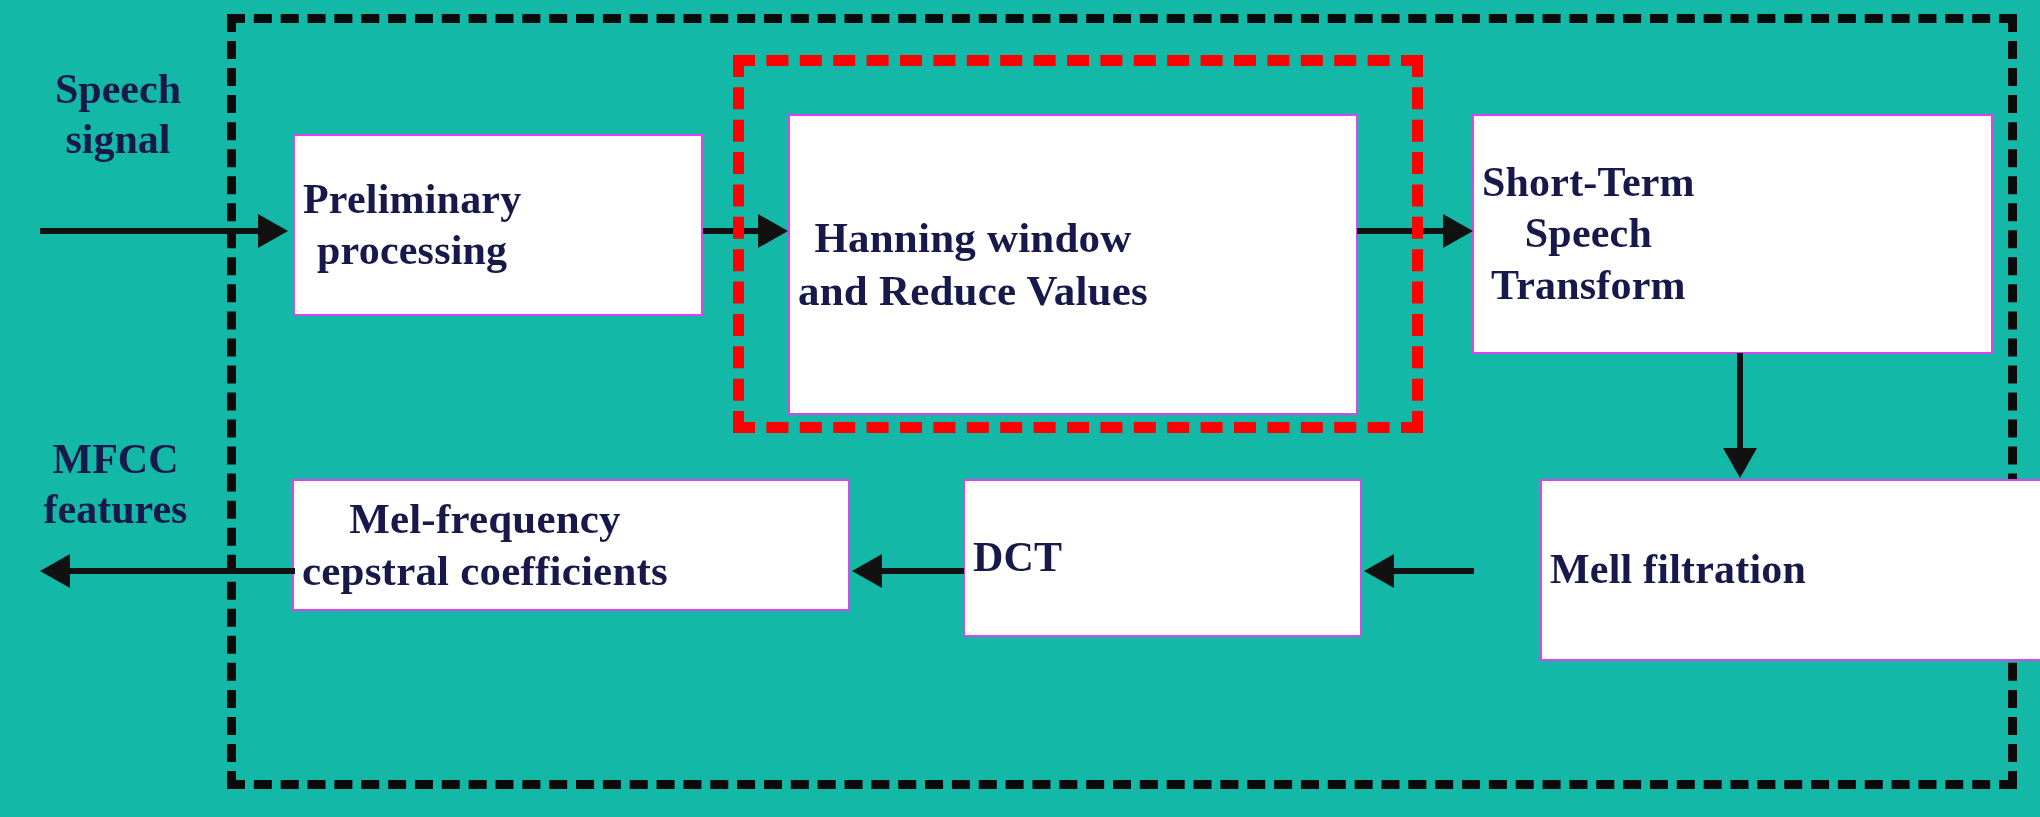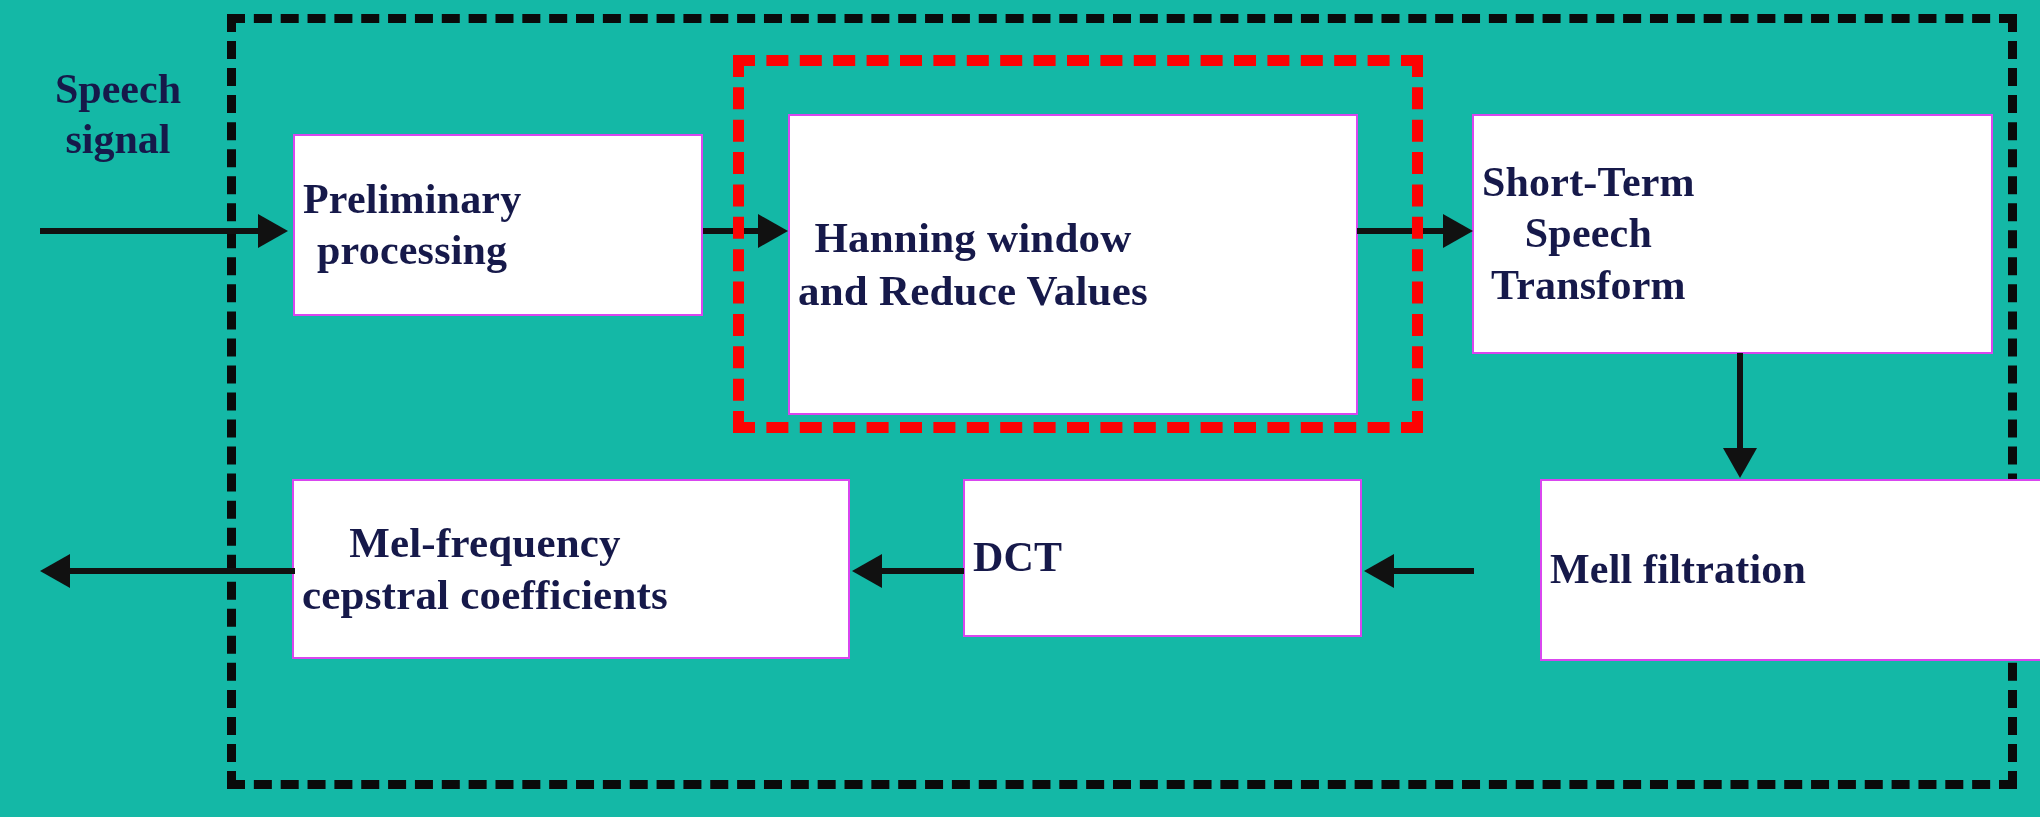--- a/index.html
+++ b/index.html
@@ -106,20 +106,22 @@
 </head>
 <body>
 
 <div id="canvas">
 
   <div class="outer-dashed" style="left:227px; top:14px; width:1790px; height:775px;"></div>
 
   <div class="free-label" style="left:18px; top:65px; width:200px;">Speech
 signal</div>
 
+  <div class="free-label" style="left:8px; top:435px; width:215px;">MFCC
+features</div>
 
   <div class="hline" style="left:40px; top:228px; width:222px;"></div>
   <div class="arrow-right" style="left:258px; top:214px;"></div>
 
   <div class="hline" style="left:703px; top:228px; width:60px;"></div>
   <div class="arrow-right" style="left:758px; top:214px;"></div>
 
   <div class="hline" style="left:1357px; top:228px; width:90px;"></div>
   <div class="arrow-right" style="left:1443px; top:214px;"></div>
 
@@ -152,20 +154,20 @@
   </div>
 
   <div class="pbox" style="left:1540px; top:479px; width:520px; height:182px;">
     <span class="pbox-label">Mell filtration</span>
   </div>
 
   <div class="pbox" style="left:963px; top:479px; width:399px; height:158px;">
     <span class="pbox-label">DCT</span>
   </div>
 
-  <div class="pbox wide" style="left:292px; top:479px; width:558px; height:180px;">
+  <div class="pbox wide" style="left:292px; top:479px; width:558px; height:132px;">
     <span class="pbox-label">Mel-frequency
 cepstral coefficients</span>
   </div>
 
   <div class="red-dashed" style="left:733px; top:55px; width:690px; height:378px;"></div>
 
 </div>
 
 </body></html>

